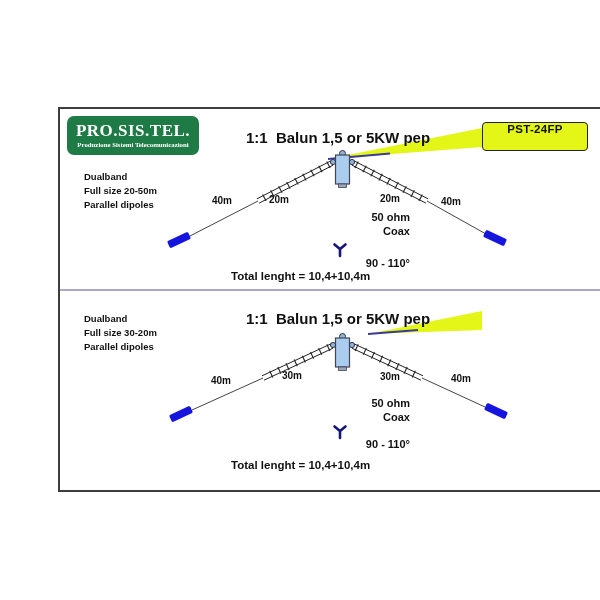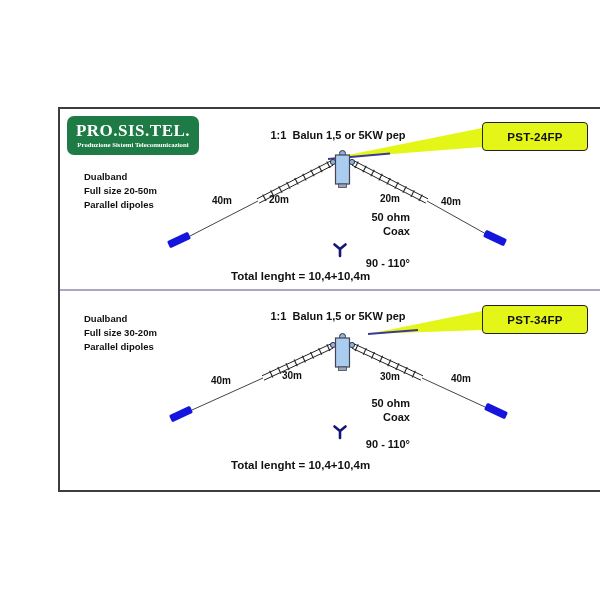--- a/index.html
+++ b/index.html
@@ -10,23 +10,23 @@
   .frame svg{position:absolute;left:0;top:0;}
   .divider{position:absolute;left:0;top:180px;width:100%;height:2px;background:#a9a9c6;}
   .logo{position:absolute;left:7px;top:7px;width:132px;height:39px;background:#1e7b45;
         border-radius:7px;display:flex;flex-direction:column;align-items:center;justify-content:center;}
   .logo-title{font-family:"Liberation Serif", serif;font-weight:bold;color:#ffffff;
               font-size:17px;line-height:18px;letter-spacing:0.5px;}
   .logo-sub{font-family:"Liberation Serif", serif;font-weight:bold;color:#ffffff;
             font-size:6.8px;line-height:9px;white-space:nowrap;}
   .info{position:absolute;left:24px;font-size:9.5px;font-weight:bold;line-height:14px;color:#111;}
   .balun-title{position:absolute;left:138px;width:280px;text-align:center;
-               font-size:11px;font-weight:bold;white-space:pre;color:#111;}
+               font-size:15px;font-weight:bold;white-space:pre;color:#111;}
   .callout{position:absolute;left:422px;width:104px;height:27px;background:#e4f617;
-           border:1.2px solid #222;border-radius:4px;display:flex;align-items:center;
+           border:1.2px solid #222;border-radius:4px;display:flex;align-items:flex-start;
            justify-content:center;font-size:11.5px;font-weight:bold;letter-spacing:0.3px;color:#111;}
   .seg{position:absolute;width:44px;text-align:center;font-size:10px;font-weight:bold;color:#111;}
   .feed{position:absolute;left:210px;width:140px;text-align:right;font-size:11px;
         font-weight:bold;line-height:14px;color:#111;}
   .total{position:absolute;left:171px;width:220px;text-align:left;font-size:11.5px;
          font-weight:bold;color:#111;}
 </style>
 </head>
 <body>
 
@@ -126,23 +126,20 @@
     <div class="feed" style="top:115px">Coax</div>
     <div class="feed" style="top:147px">90 - 110°</div>
     <div class="total" style="top:161px">Total lenght = 10,4+10,4m</div>
 
     <div class="info" style="top:203px">
       <div>Dualband</div>
       <div>Full size 30-20m</div>
       <div>Parallel dipoles</div>
     </div>
     <div class="balun-title" style="top:201px">1:1  Balun 1,5 or 5KW pep</div>
-    <div class="callout" style="top:196px">
-      <span>PST-34FP</span>
-    </div>
     <div class="seg" style="left:139px;top:266px">40m</div>
     <div class="seg" style="left:210px;top:261px">30m</div>
     <div class="seg" style="left:308px;top:262px">30m</div>
     <div class="seg" style="left:379px;top:264px">40m</div>
     <div class="feed" style="top:287px">50 ohm</div>
     <div class="feed" style="top:301px">Coax</div>
     <div class="feed" style="top:328px">90 - 110°</div>
     <div class="total" style="top:350px">Total lenght = 10,4+10,4m</div>
   </div>
 </div>

